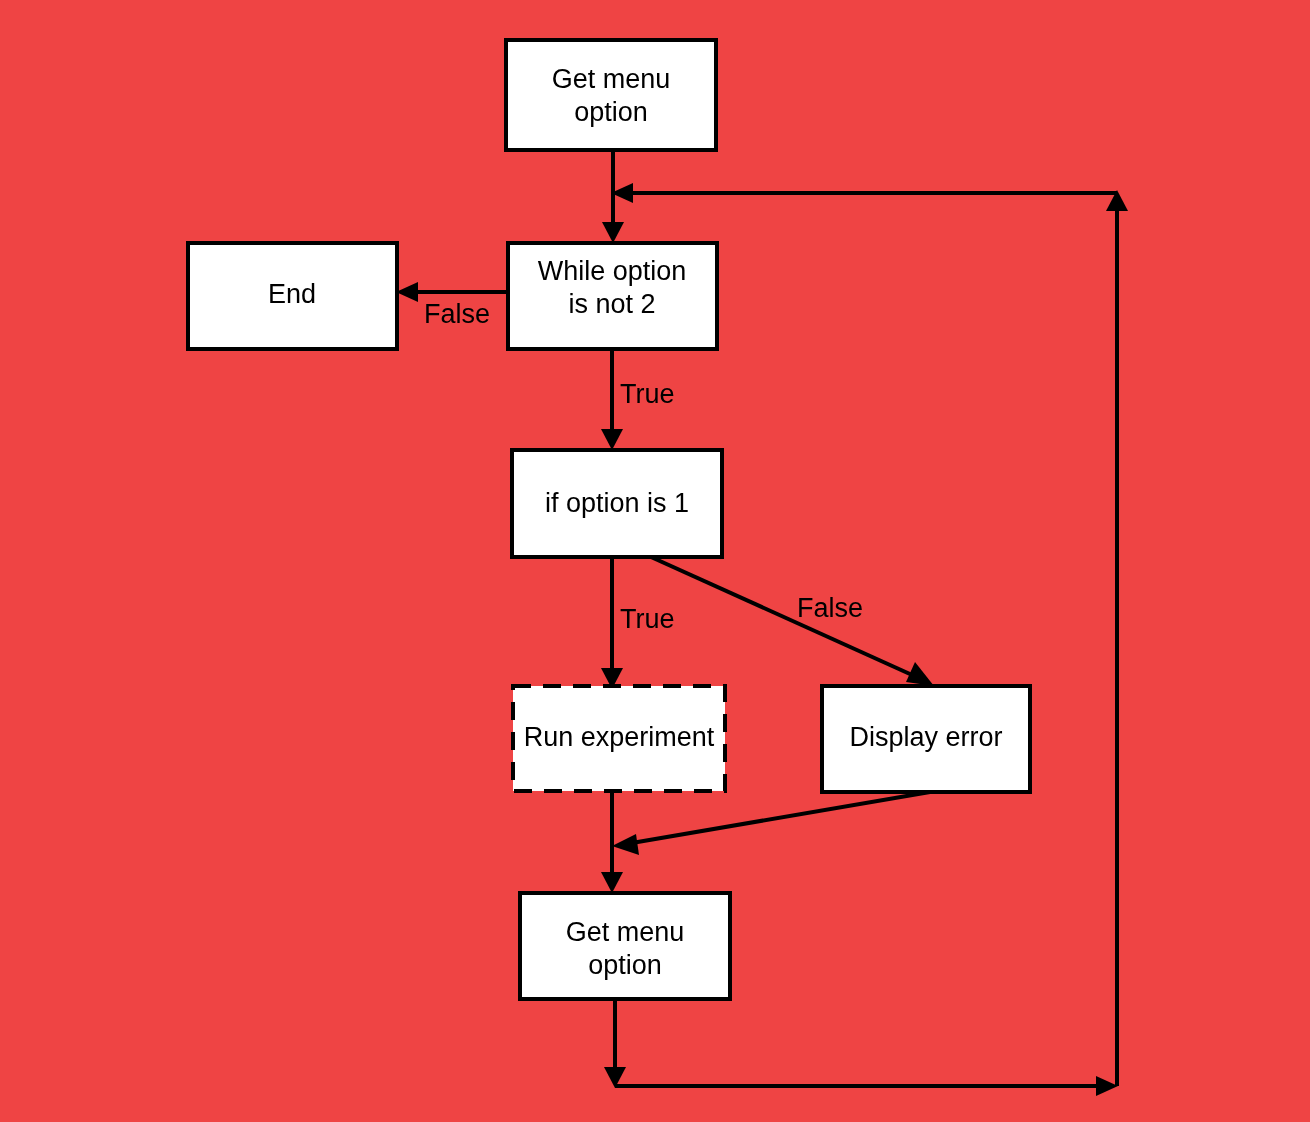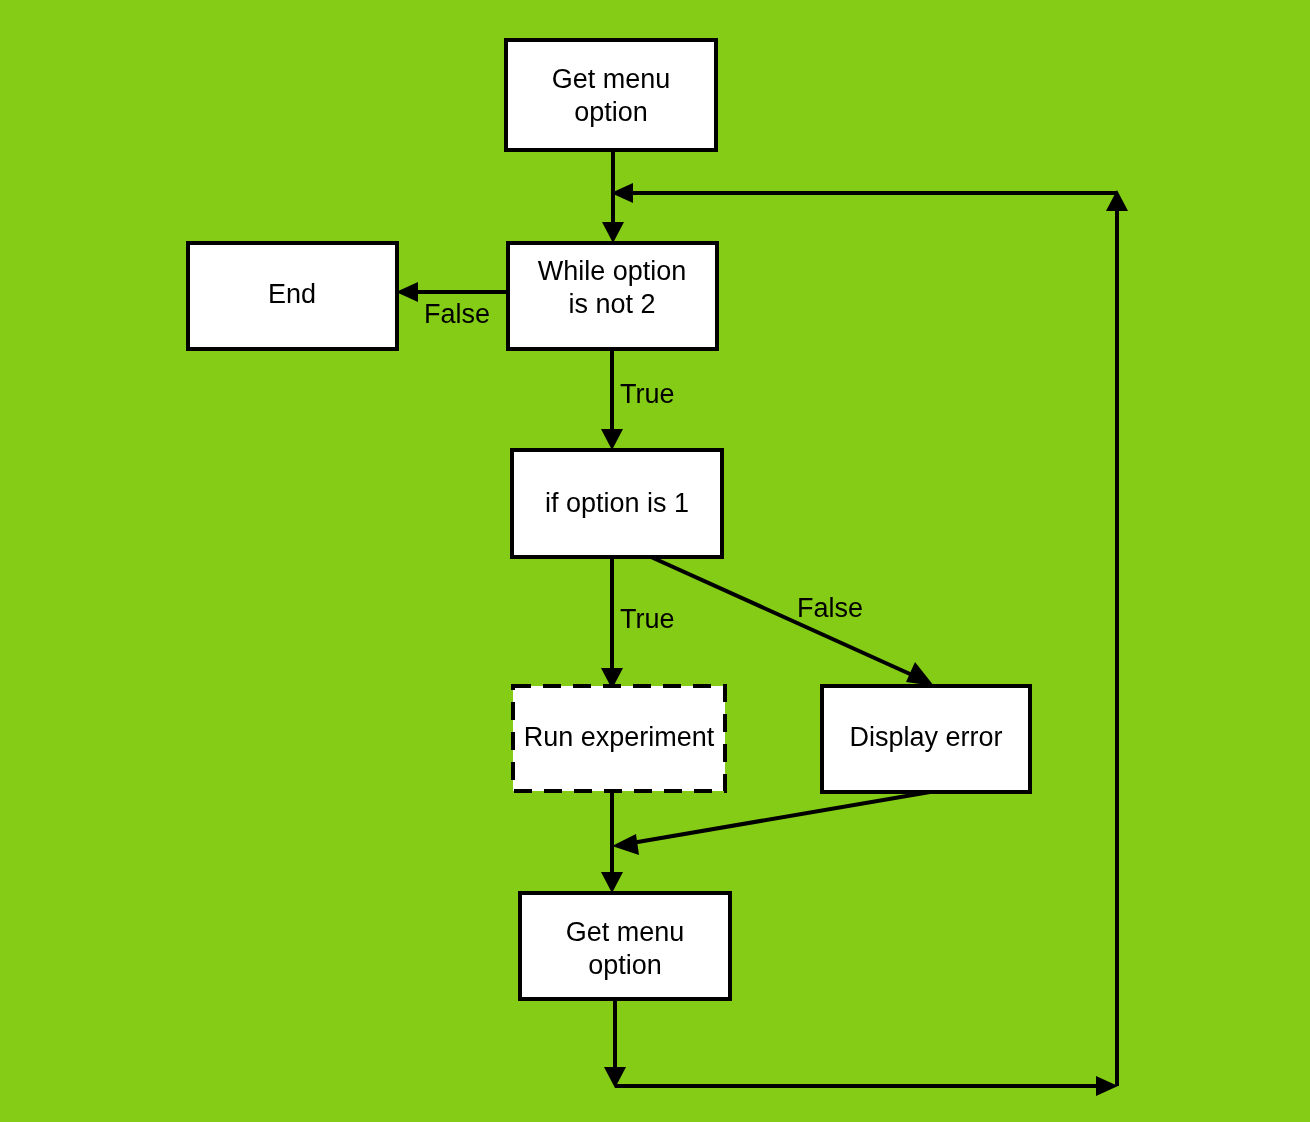--- a/index.html
+++ b/index.html
@@ -11,21 +11,21 @@
   body {
     width: 1310px;
     height: 1122px;
     font-family: "Liberation Sans", sans-serif;
     overflow: hidden;
   }
   #flowchart-canvas {
     position: relative;
     width: 1310px;
     height: 1122px;
-    background: #84cc16;
+    background: #ef4444;
   }
   svg.diagram {
     position: absolute;
     top: 0;
     left: 0;
     width: 1310px;
     height: 1122px;
     display: block;
   }
   .node-rect {

